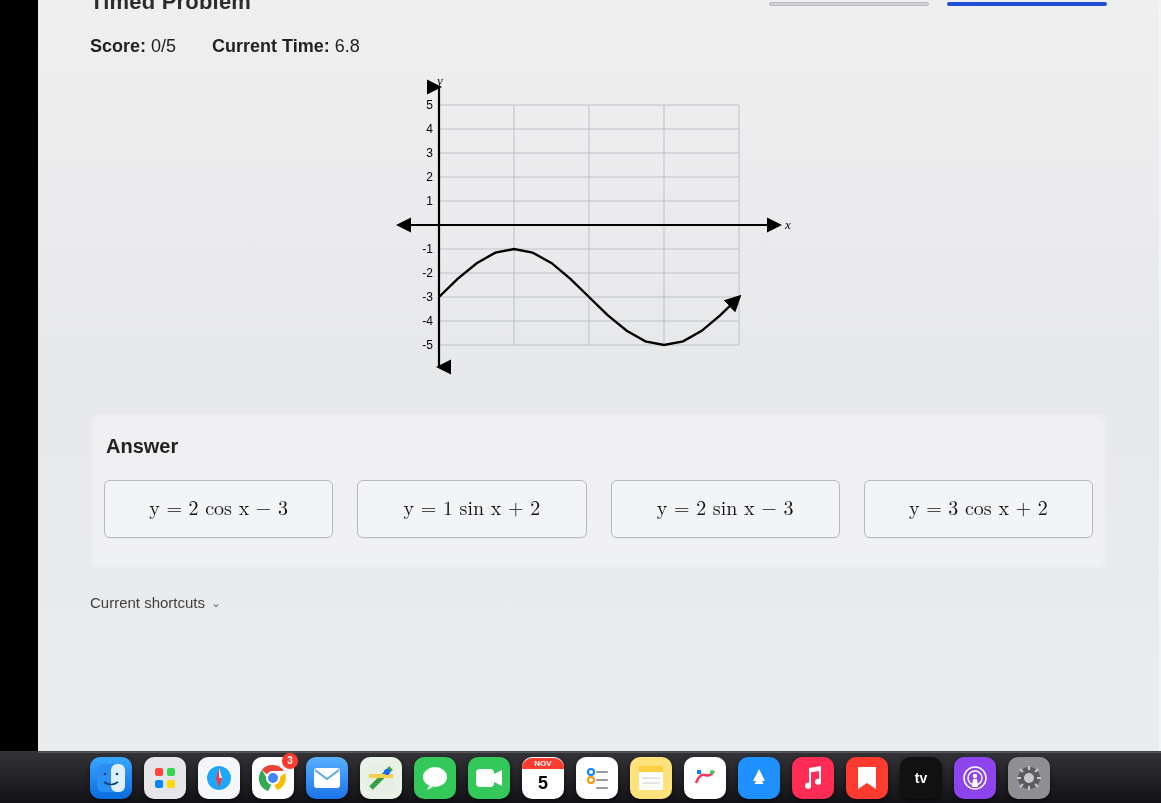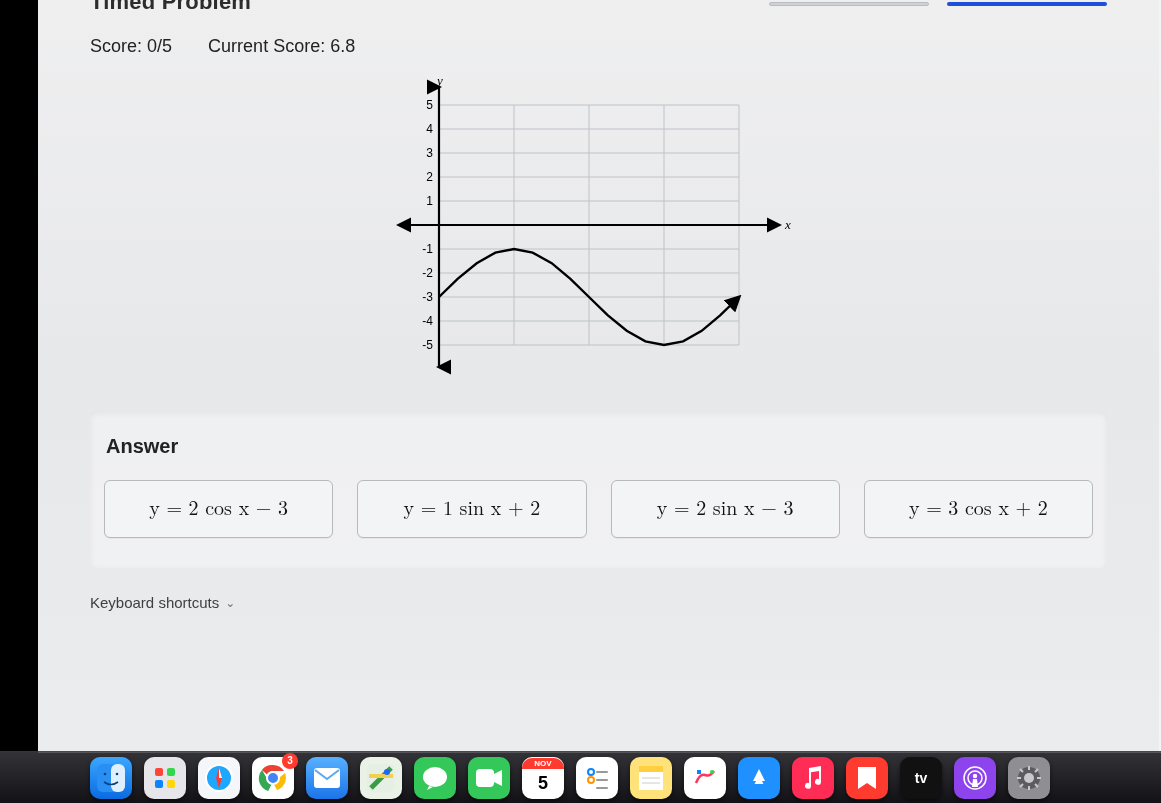--- a/index.html
+++ b/index.html
@@ -17,21 +17,21 @@
     font-weight: 700; font-size: 22px; color:#2c2c2c; letter-spacing:.2px;
     margin-top:-4px;
   }
   .crumbs-right { display:flex; gap:18px; }
   .pill {
     height: 4px; width: 160px; border-radius: 6px;
   }
   .pill.grey { background:#cfd1d4; border:1px solid #b9bcc0;}
   .pill.blue { background:#1f4fd8; }
   .meta { margin-top: 28px; font-size: 18px; color:#222; }
-  .meta b { font-weight:400; }
+  .meta b { font-weight:700; }
   .meta .gap { display:inline-block; width: 26px; }
   .prompt { margin-top: 34px; font-size: 19px; color:#222; }
   .cursor { font-family: serif; font-size:18px; }
   .chart-wrap { width: 100%; display:flex; justify-content:center; margin-top: 18px; }
   svg.chart { width: 440px; height: 300px; }
   .answer-block {
     margin-top: 36px;
     background: rgba(255,255,255,0.35);
     border-radius: 6px;
     padding: 18px 14px 30px 14px;
@@ -111,21 +111,21 @@
     <div class="crumbs-right">
       <div class="pill grey"></div>
       <div class="pill blue"></div>
     </div>
   </div>
 
   <div class="meta">
     <b>Score:</b>
     <span>0/5</span>
     <span class="gap"></span>
-    <b>Current Score:</b>
+    <b>Current Time:</b>
     <span>6.8</span>
   </div>
 
 
   <div class="chart-wrap">
     <svg class="chart" viewBox="0 0 440 300">
       <defs>
         <marker id="arrR" viewBox="0 0 10 10" refX="8" refY="5" markerWidth="7" markerHeight="7" orient="auto">
           <path d="M0,0 L10,5 L0,10 z" fill="#000"></path>
         </marker>
@@ -195,21 +195,21 @@
       <div class="opt">
           <span>y = 2 sin x − 3</span>
         </div>
       <div class="opt">
           <span>y = 3 cos x + 2</span>
         </div>
     </div>
   </div>
 
   <div class="kbd">
-    <span>Keyboard shortcuts</span>
+    <span>Current shortcuts</span>
     <span class="chev">⌄</span>
   </div>
 </div>
 
 <div class="right-sliver"></div>
 
 <div class="dock">
   <div class="app finder">
     <svg width="28" height="28" viewBox="0 0 28 28">
         <rect width="28" height="28" rx="6" fill="#2a8ff3"></rect>

